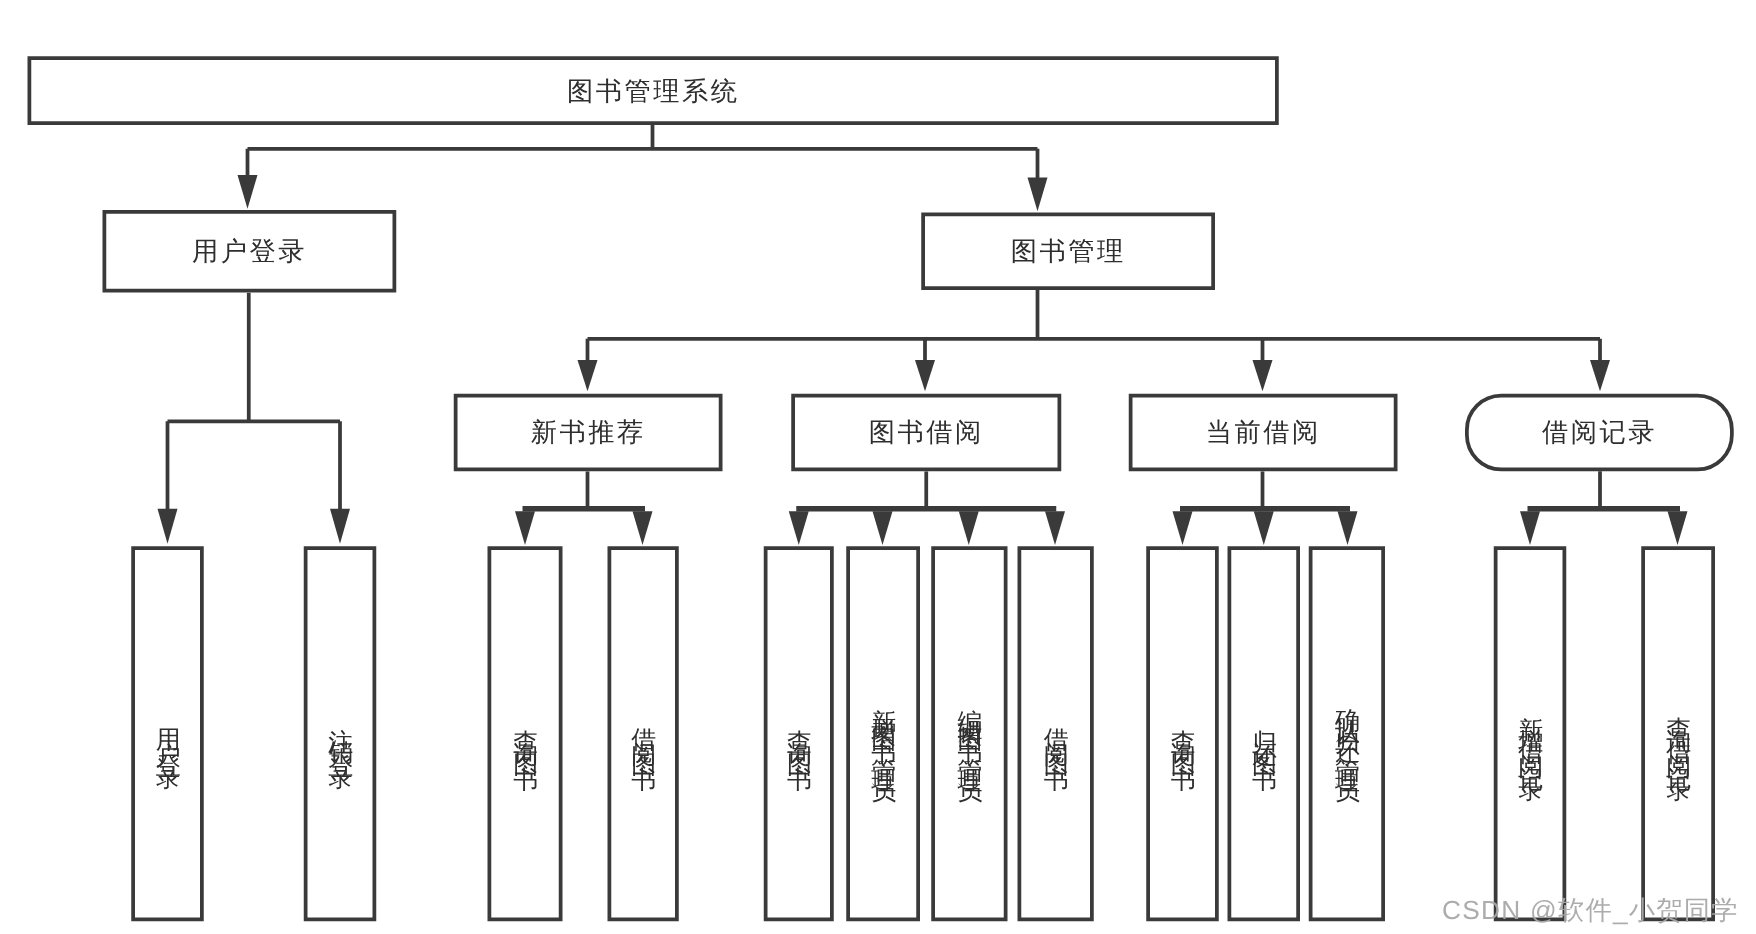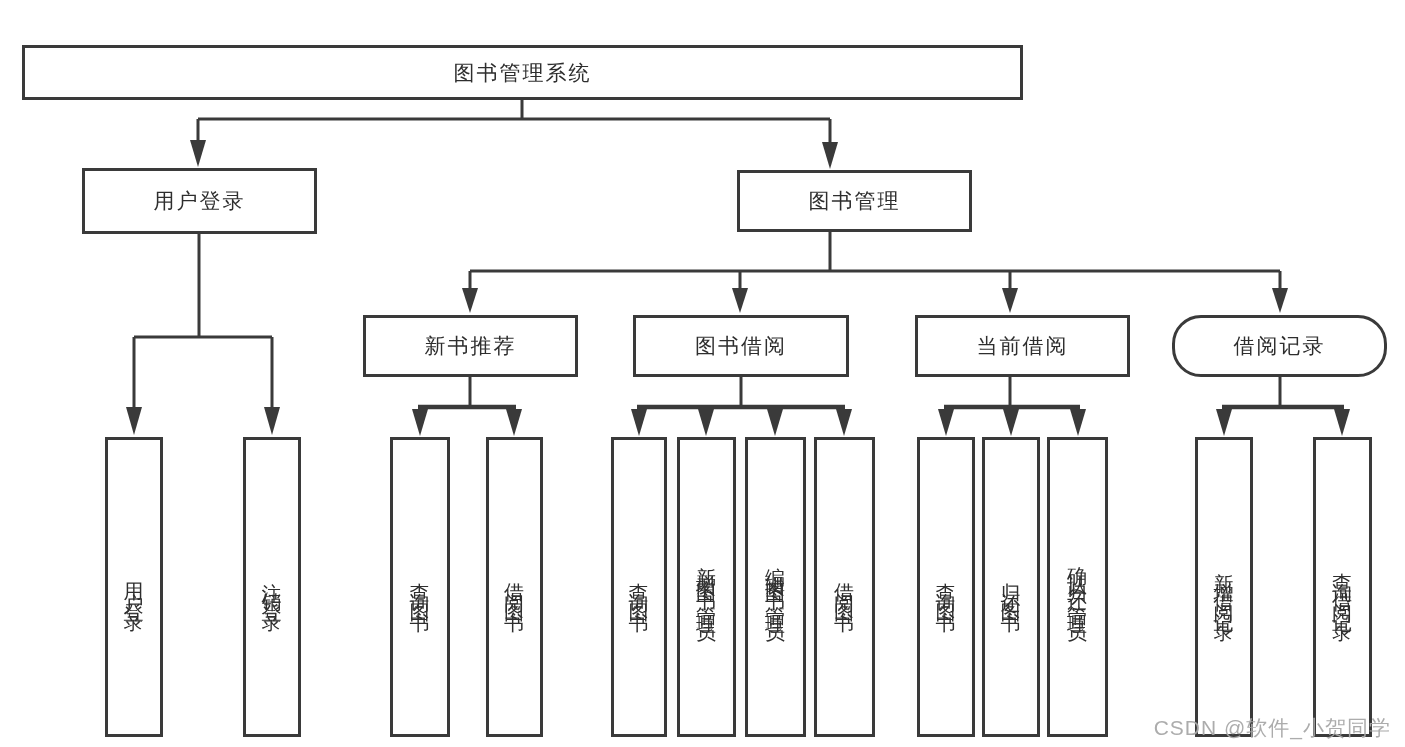--- a/index.html
+++ b/index.html
@@ -115,21 +115,21 @@
     <polygon points="1334,409 1350,409 1342,436"></polygon>
   </svg>
 
   <div class="node" style="left:22px; top:13px; width:1001px; height:55px;margin-top:32px;">图书管理系统</div>
 
   <div class="node" style="left:82px; top:168px; width:235px; height:66px;">用户登录</div>
   <div class="node" style="left:712px; top:170px; width:235px; height:62px;margin-left:25px;">图书管理</div>
 
   <div class="node" style="left:363px; top:315px; width:215px; height:62px;">新书推荐</div>
   <div class="node" style="left:633px; top:315px; width:216px; height:62px;">图书借阅</div>
-  <div class="node" style="left:903px; top:315px; width:215px; height:62px;margin-left:12px;">当前借阅</div>
+  <div class="node" style="left:903px; top:315px; width:215px; height:62px;">当前借阅</div>
   <div class="node" style="left:1172px; top:315px; width:215px; height:62px;border-radius:29px;">借阅记录</div>
 
   <div class="leaf" style="left:105px; width:58px;">
     <span>用户登录</span>
   </div>
   <div class="leaf" style="left:243px; width:58px;">
     <span>注销登录</span>
   </div>
 
   <div class="leaf" style="left:390px; width:60px;">

